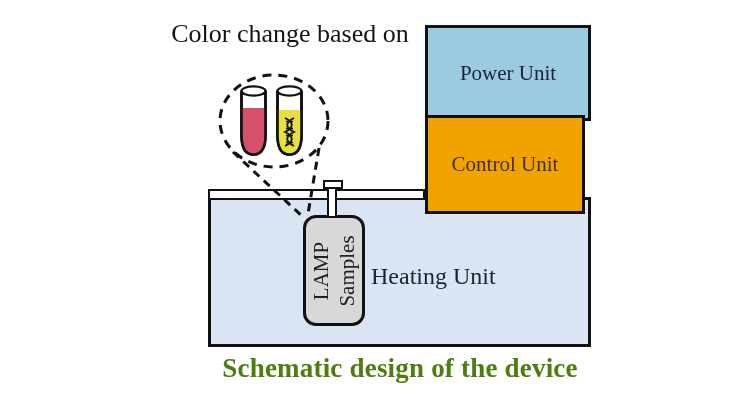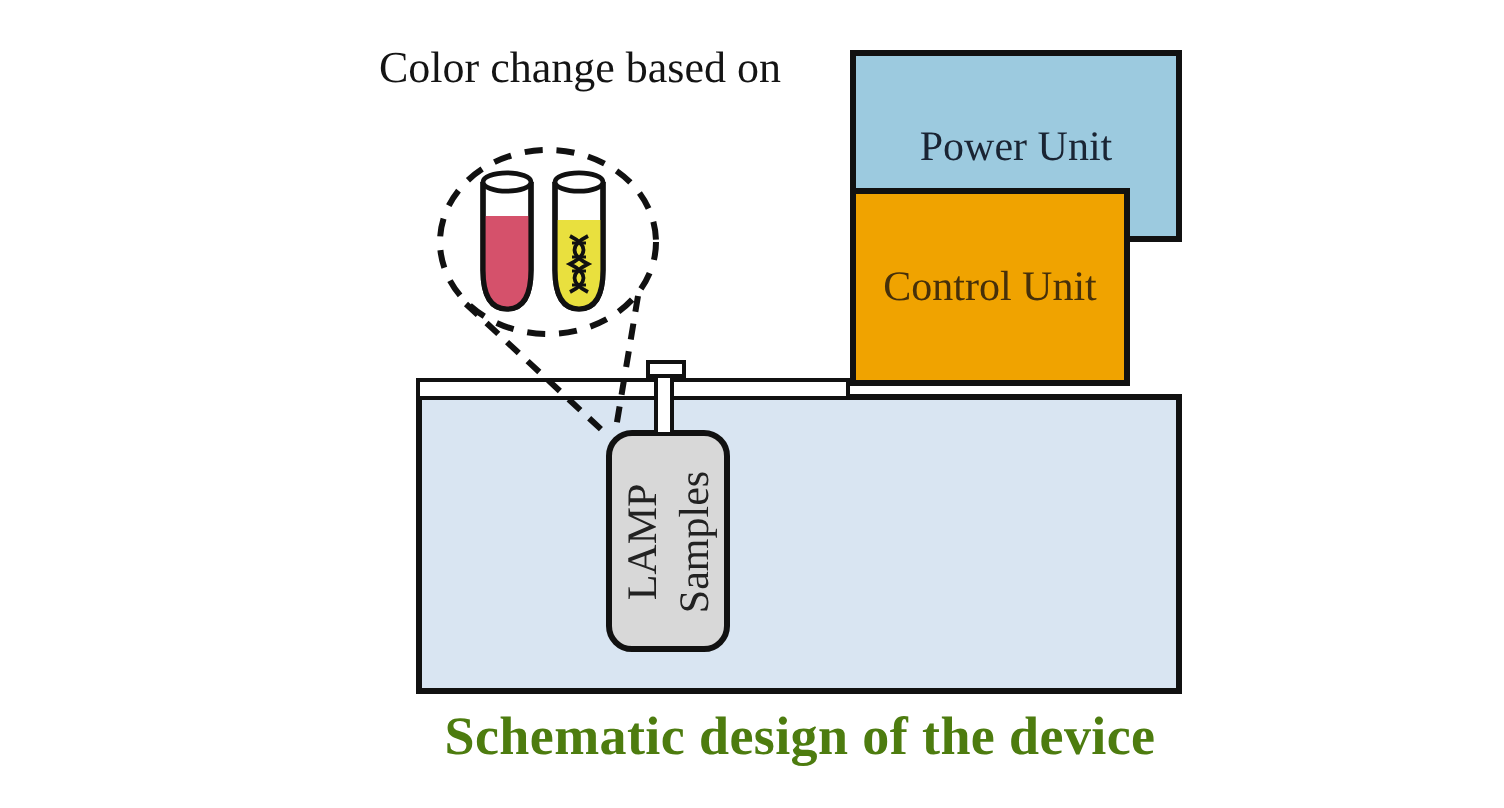--- a/index.html
+++ b/index.html
@@ -2,29 +2,29 @@
 <html><head>
 <meta charset="utf-8">
 <style>
   html,body{margin:0;padding:0;background:#ffffff;}
   .canvas{
     position:relative;width:752px;height:404px;background:#ffffff;
     font-family:"Liberation Serif","DejaVu Serif",serif;overflow:hidden;
   }
   .annotation{
     position:absolute;left:165px;top:22px;width:250px;
-    text-align:center;font-size:22px;line-height:24px;color:#141414;
+    text-align:center;font-size:26px;line-height:24px;color:#141414;
   }
   .overlay{position:absolute;left:0;top:0;width:752px;height:404px;pointer-events:none;z-index:7;}
   .unit-box{
     position:absolute;box-sizing:border-box;border:3px solid #111111;
     display:flex;align-items:center;justify-content:center;
   }
   .power-box{left:425px;top:25px;width:166px;height:96px;z-index:2;justify-content:center;}
-  .control-box{left:425px;top:94px;width:140px;height:99px;z-index:2;}
+  .control-box{left:425px;top:115px;width:160px;height:99px;z-index:2;}
   .heating-box{left:208px;top:197px;width:383px;height:150px;z-index:1;}
   .unit-label{font-size:21px;}
   .lid{
     position:absolute;left:208px;top:189px;width:217px;height:11px;
     box-sizing:border-box;background:#ffffff;border:2.5px solid #111111;z-index:3;
   }
   .cap{
     position:absolute;left:323px;top:180px;width:20px;height:9px;
     box-sizing:border-box;background:#ffffff;border:2.5px solid #111111;z-index:6;
   }
@@ -61,20 +61,21 @@
 
   <div class="unit-box power-box" style="background-color: rgb(156, 202, 223);">
     <span class="unit-label" style="color: rgb(26, 36, 51);">Power Unit</span>
   </div>
 
   <div class="unit-box control-box" style="background-color: rgb(240, 163, 0);">
     <span class="unit-label" style="color: rgb(70, 48, 10);">Control Unit</span>
   </div>
 
   <div class="unit-box heating-box" style="background-color: rgb(217, 229, 242);"></div>
+  <div class="heating-label" style="color: rgb(27, 34, 51);">Heating Unit</div>
 
   <div class="lid"></div>
   <div class="stem"></div>
   <div class="cap"></div>
 
   <div class="sample-box" style="background-color: rgb(216, 216, 216);">
     <div class="sample-label" style="color: rgb(34, 34, 34);">
       <div>LAMP</div>
       <div>Samples</div>
     </div>

